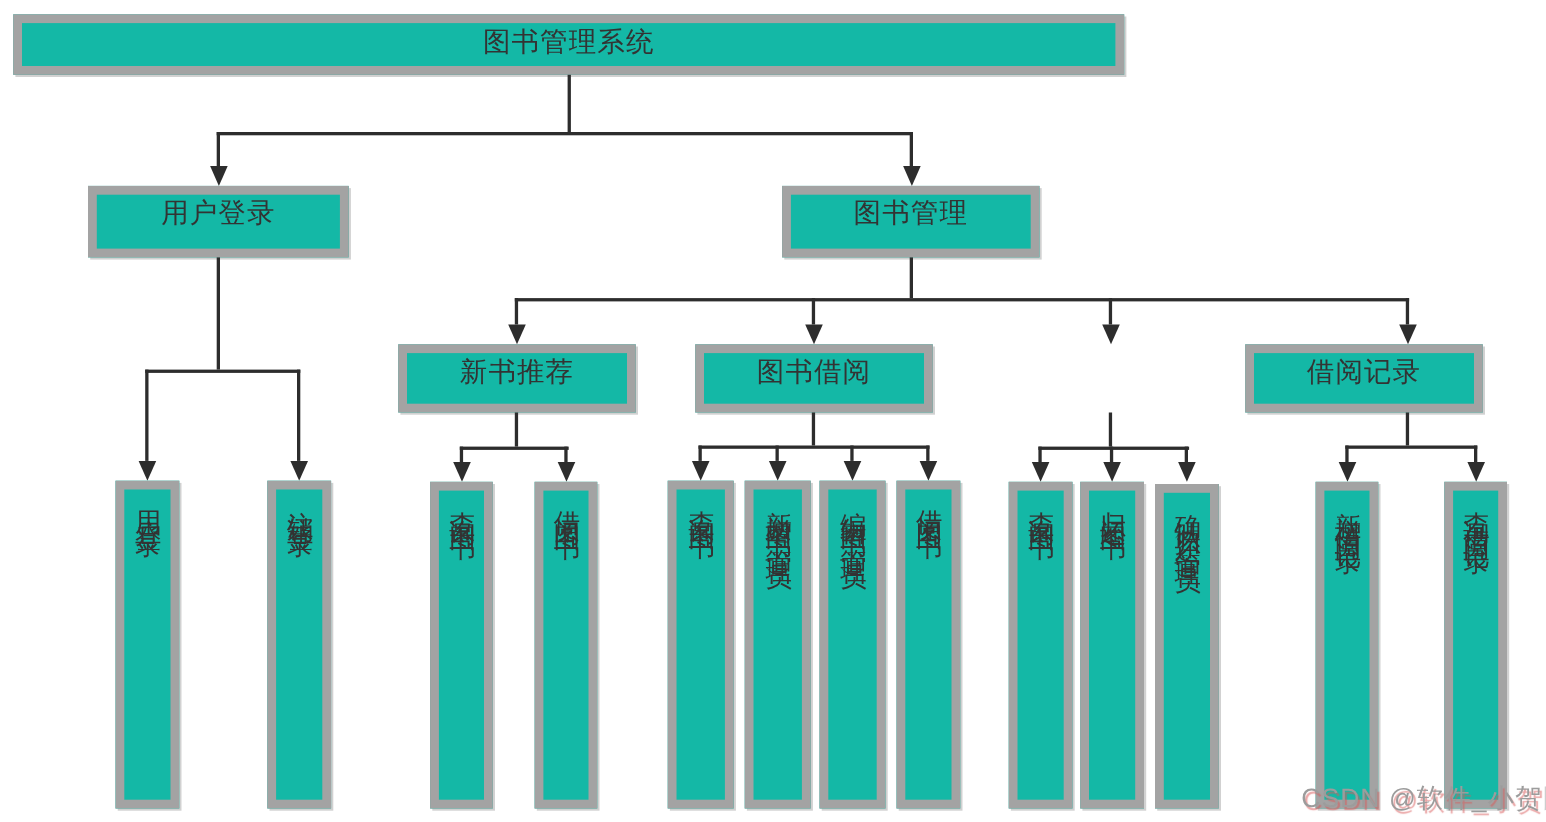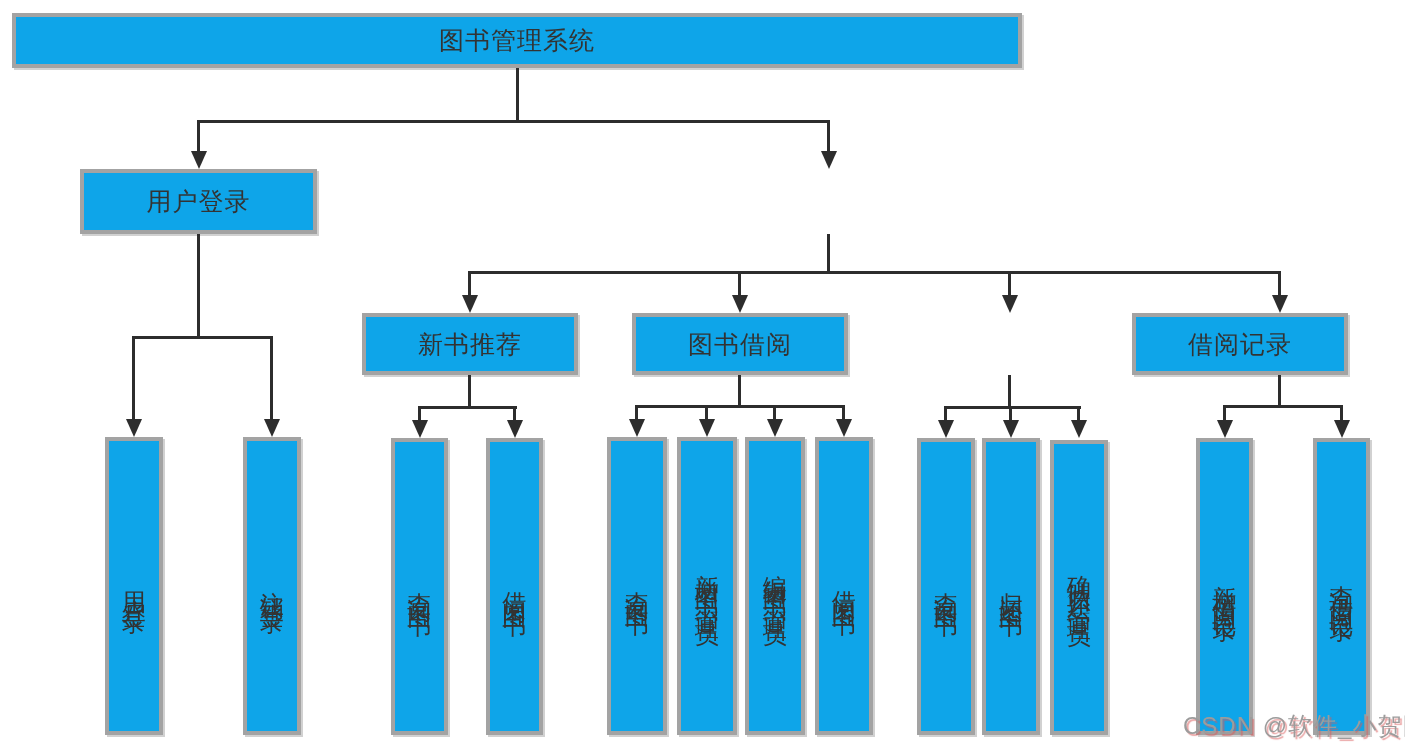--- a/index.html
+++ b/index.html
@@ -2,23 +2,23 @@
 <html><head>
 <meta charset="utf-8">
 <style>
   html,body{margin:0;padding:0;}
   body{
     width:1405px;height:747px;background:#ffffff;position:relative;overflow:hidden;
     font-family:"Liberation Sans","DejaVu Sans",sans-serif;
   }
   .canvas{position:absolute;left:0;top:0;width:1405px;height:747px;}
   .box{
-    position:absolute;box-sizing:border-box;background:#0ea5e9;
-    border:4px solid #a3a3a3;box-shadow:2px 2px 0 rgba(90,90,90,.28);
-    display:flex;align-items:center;justify-content:center;
+    position:absolute;box-sizing:border-box;background:#14b8a6;
+    border:8px solid #a3a3a3;box-shadow:2px 2px 0 rgba(90,90,90,.28);
+    display:flex;justify-content:center;
   }
   .hlabel{font-size:25px;color:#333333;letter-spacing:1px;white-space:nowrap;}
   .vtext{
     writing-mode:vertical-rl;text-orientation:mixed;
     font-size:24px;color:#333333;letter-spacing:7px;line-height:1.15;white-space:nowrap;
   }
   .hline{position:absolute;height:3px;background:#2d2d2d;}
   .vline{position:absolute;width:3px;background:#2d2d2d;}
   .arrow{position:absolute;width:3px;background:#2d2d2d;}
   .arrow::after{
@@ -41,20 +41,23 @@
     <span class="hlabel">图书管理系统</span>
   </div>
 
   <div class="vline" style="left:516px;top:68px;height:52px;"></div>
   <div class="hline" style="left:197px;top:120px;width:633px;"></div>
   <div class="arrow" style="left:197px;top:120px;height:31px;"></div>
   <div class="arrow" style="left:827px;top:120px;height:31px;"></div>
 
   <div class="box" style="left:80px;top:169px;width:237px;height:65px;">
     <span class="hlabel">用户登录</span>
+  </div>
+  <div class="box" style="left:711px;top:169px;width:234px;height:65px;">
+    <span class="hlabel">图书管理</span>
   </div>
 
   <div class="vline" style="left:197px;top:234px;height:102px;"></div>
   <div class="hline" style="left:132px;top:336px;width:141px;"></div>
   <div class="arrow" style="left:132px;top:336px;height:83px;"></div>
   <div class="arrow" style="left:270px;top:336px;height:83px;"></div>
 
   <div class="vline" style="left:827px;top:234px;height:37px;"></div>
   <div class="hline" style="left:468px;top:271px;width:813px;"></div>
   <div class="arrow" style="left:468px;top:271px;height:24px;"></div>

